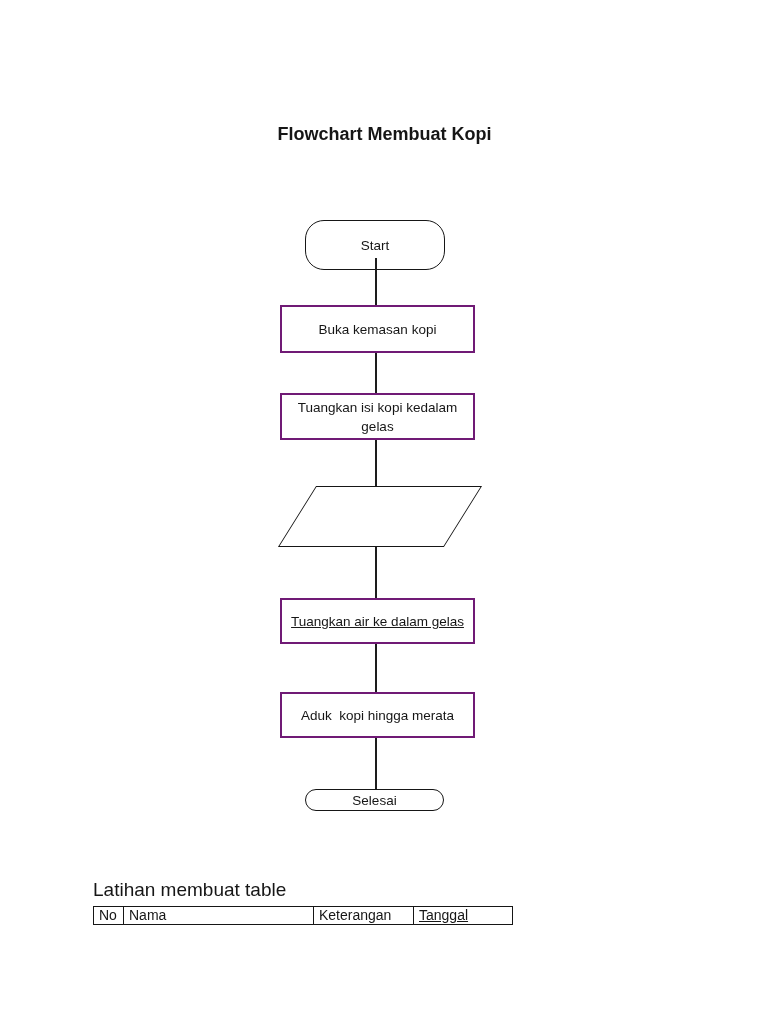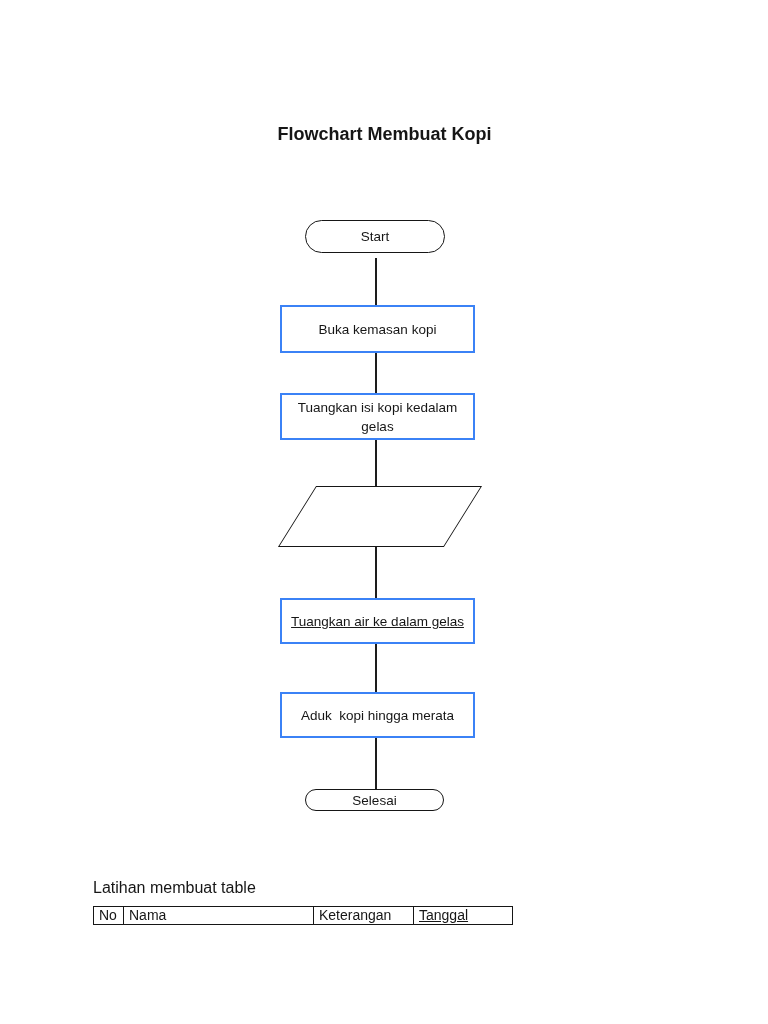--- a/index.html
+++ b/index.html
@@ -37,21 +37,21 @@
     border-radius: 19px;
     background: #ffffff;
     display: flex;
     align-items: center;
     justify-content: center;
   }
   .process {
     position: absolute;
     left: 280px;
     width: 195px;
-    border: 2px solid #3b82f6;
+    border: 2px solid #701a75;
     background: #ffffff;
     display: flex;
     align-items: center;
     justify-content: center;
   }
   .connector {
     position: absolute;
     left: 375px;
     width: 2px;
     background: #1d1d1d;
@@ -73,21 +73,21 @@
     width: 166px;
     height: 61px;
     display: flex;
     align-items: center;
     justify-content: center;
   }
   .table-caption {
     position: absolute;
     left: 93px;
     top: 879px;
-    font-size: 16px;
+    font-size: 19px;
     color: #161616;
   }
   .practice-table {
     position: absolute;
     left: 93px;
     top: 906px;
     border-collapse: collapse;
   }
   .practice-table td {
     border: 1.6px solid #161616;
@@ -102,21 +102,21 @@
   .col-keterangan { width: 100px; }
   .col-tanggal { width: 99px; text-decoration: underline; }
 </style>
 </head>
 <body>
 
 <div class="page">
 
   <div class="doc-title">Flowchart Membuat Kopi</div>
 
-  <div class="terminator" style="left:305px; top:220px; width:140px; height:33px;">
+  <div class="terminator" style="left:305px; top:220px; width:140px; height:50px;">
     <span class="node-label">Start</span>
   </div>
 
   <div class="connector" style="top:258px; height:47px;"></div>
 
   <div class="process" style="top:305px; height:48px;">
     <span class="node-label">Buka kemasan kopi</span>
   </div>
 
   <div class="connector" style="top:353px; height:40px;"></div>

